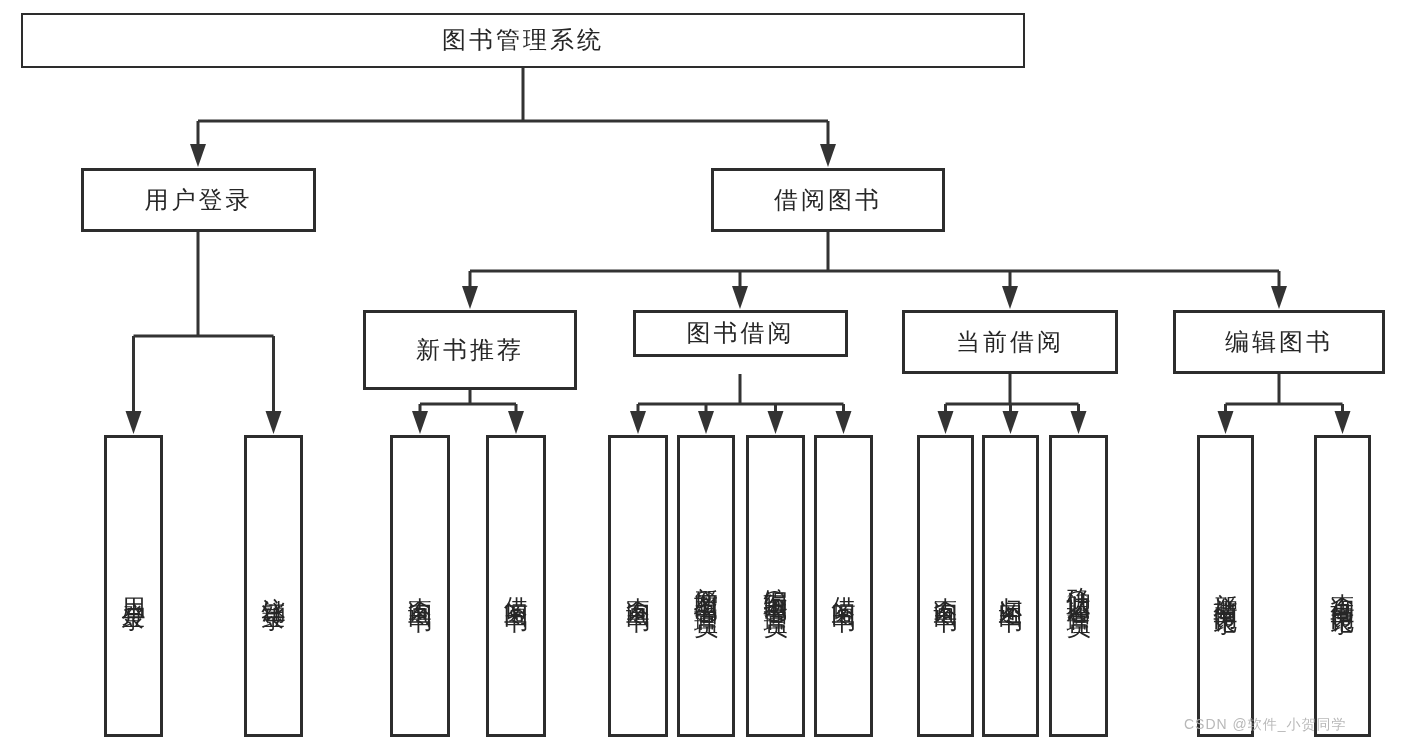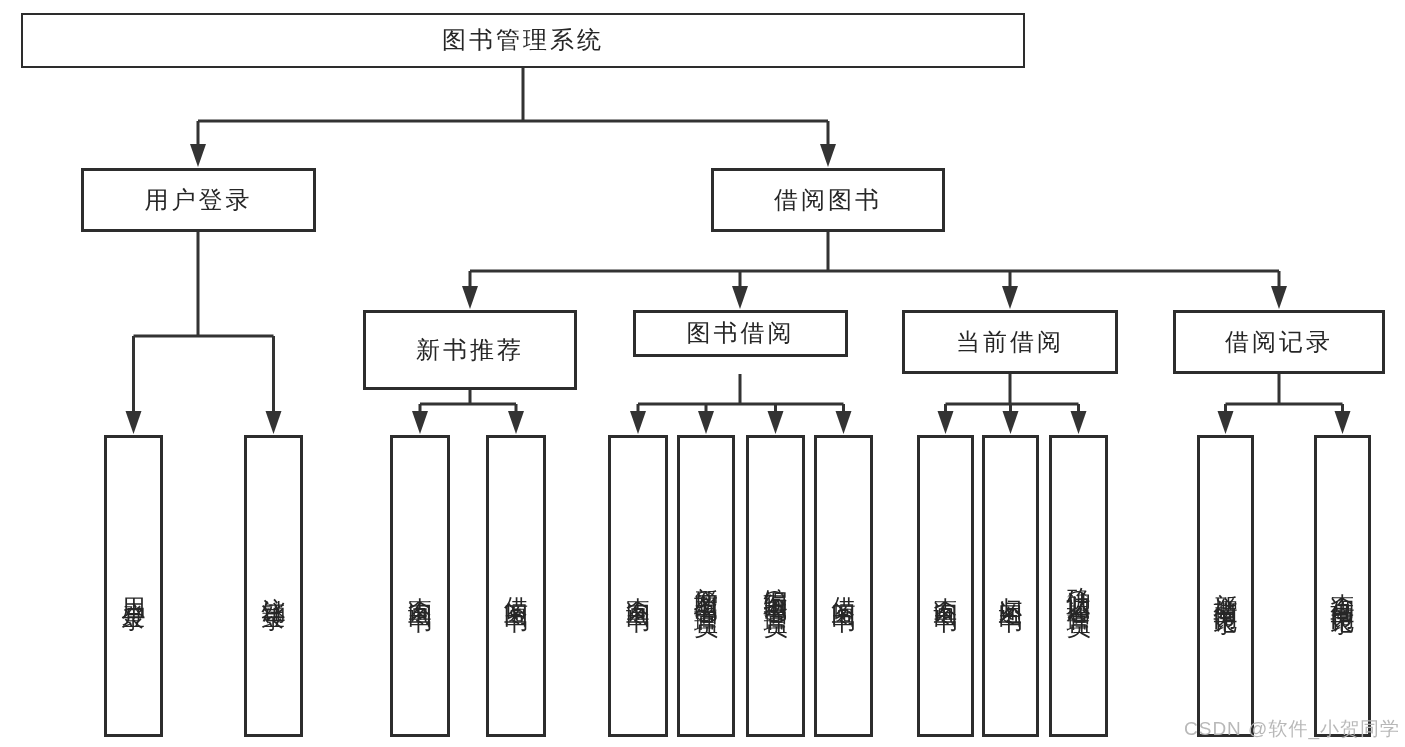--- a/index.html
+++ b/index.html
@@ -27,21 +27,21 @@
     font-size:24px;letter-spacing:3px;color:var(--text);
     white-space:nowrap;line-height:1.2;
   }
   .leaf .lbl{
     writing-mode:vertical-rl;text-orientation:mixed;
     font-size:24px;letter-spacing:4px;line-height:1;
     white-space:normal;
   }
   .watermark{
     position:absolute;z-index:3;left:1184px;top:716px;
-    font-size:19px;letter-spacing:1px;color:var(--watermark);
+    font-size:14px;letter-spacing:1px;color:var(--watermark);
     opacity:.95;white-space:nowrap;
   }
 </style>
 </head>
 <body>
 
 <svg id="connectors" width="1405" height="747" viewBox="0 0 1405 747">
   <path fill="none" stroke="#333333" stroke-width="3" d="M523 68 V121
            M198 121 H828
            M198 121 V150  M828 121 V150
@@ -95,21 +95,21 @@
 <div class="box" style="left:363px;top:310px;width:214px;height:80px">
   <span class="lbl">新书推荐</span>
 </div>
 <div class="box" style="left:633px;top:310px;width:215px;height:47px">
   <span class="lbl">图书借阅</span>
 </div>
 <div class="box" style="left:902px;top:310px;width:216px;height:64px">
   <span class="lbl">当前借阅</span>
 </div>
 <div class="box" style="left:1173px;top:310px;width:212px;height:64px">
-  <span class="lbl">借阅记录</span>
+  <span class="lbl">编辑图书</span>
 </div>
 
 <div class="box leaf" style="left:104px;top:435px;width:59px;height:302px">
   <span class="lbl">用户登录</span>
 </div>
 <div class="box leaf" style="left:244px;top:435px;width:59px;height:302px">
   <span class="lbl">注销登录</span>
 </div>
 
 <div class="box leaf" style="left:390px;top:435px;width:60px;height:302px">

